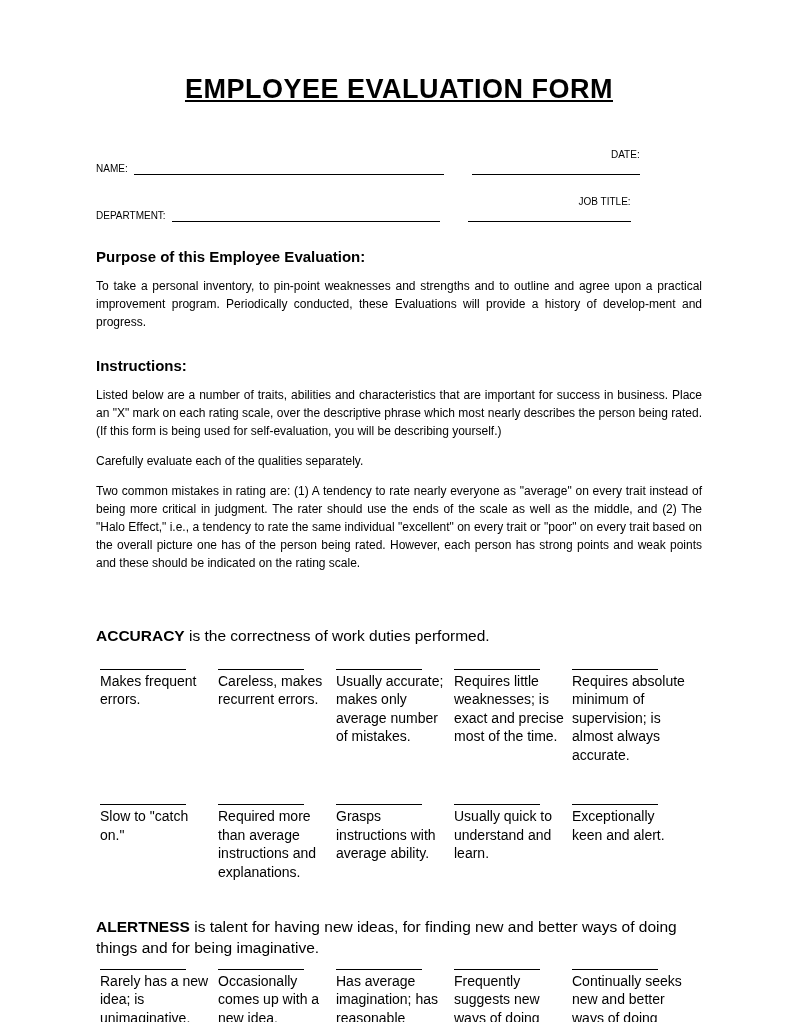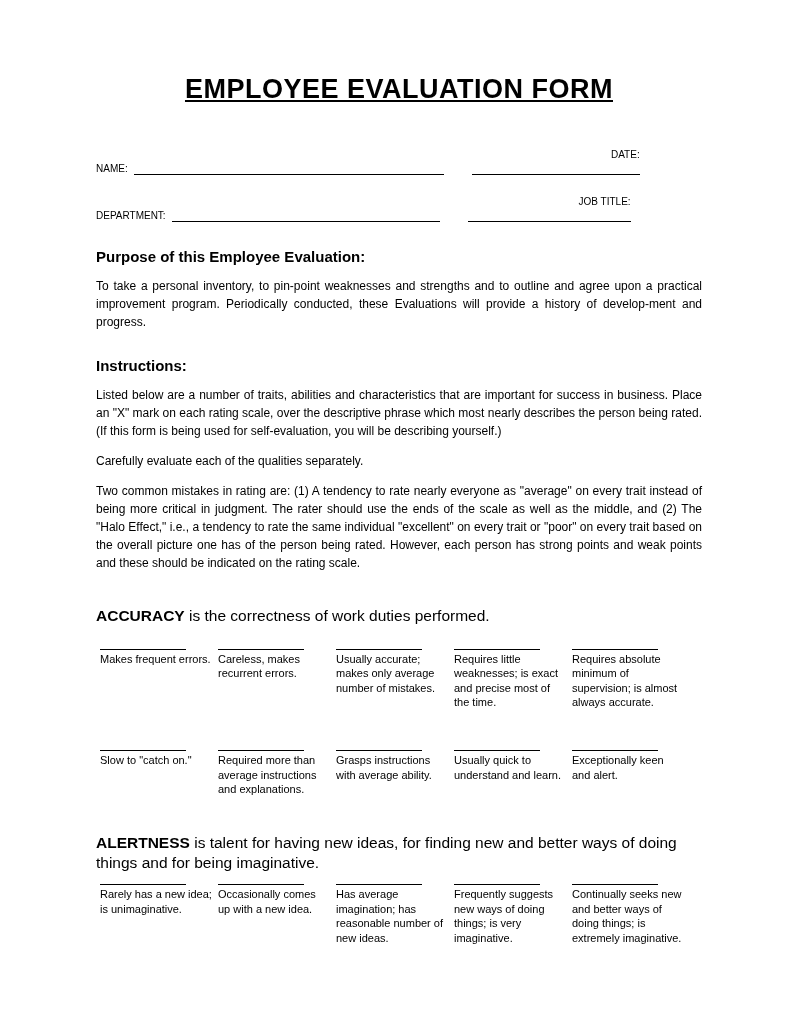--- a/index.html
+++ b/index.html
@@ -70,21 +70,21 @@
   p.body {
     font-size: 12px;
     line-height: 1.5;
     text-align: justify;
     margin: 12px 0 0 0;
   }
   .instructions-head { margin-top: 30px; }
 
   
   .trait {
-    margin-top: 34px;
+    margin-top: 54px;
   }
   .trait-head {
     font-size: 15.5px;
     line-height: 1.35;
   }
   .trait-head .trait-name {
     font-weight: bold;
   }
   .scale {
     display: flex;
@@ -94,21 +94,21 @@
   .scale-item {
     width: 113px;
     margin-right: 5px;
   }
   .scale-rule {
     border-top: 1.2px solid #000;
     width: 86px;
     margin-bottom: 2px;
   }
   .scale-text {
-    font-size: 11px;
+    font-size: 14px;
     line-height: 1.32;
   }
   .t-alertness { margin-top: 40px; }
   .t-creativity { margin-top: 36px; }
   .scale-alertness { margin-top: 24px; }
   .scale-creativity { margin-top: 10px; }
 </style>
 </head>
 <body>
 

